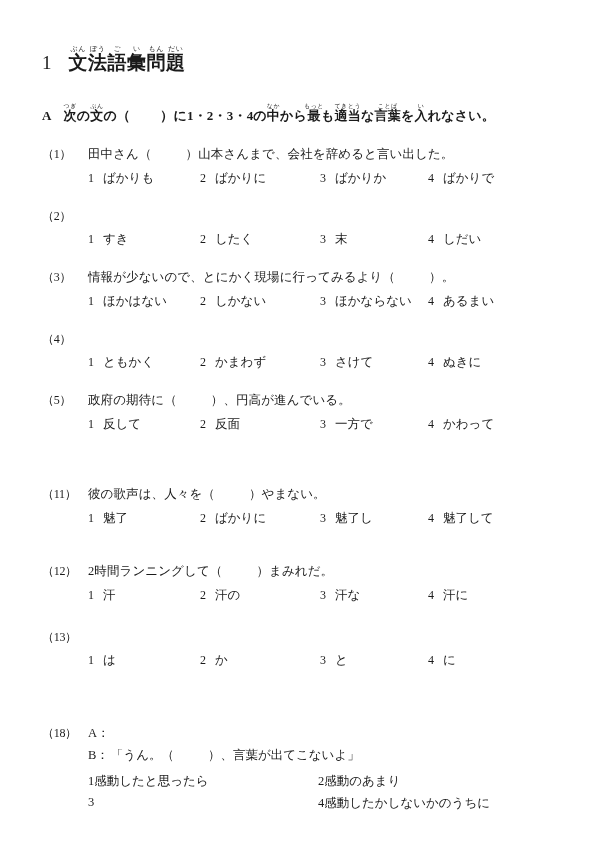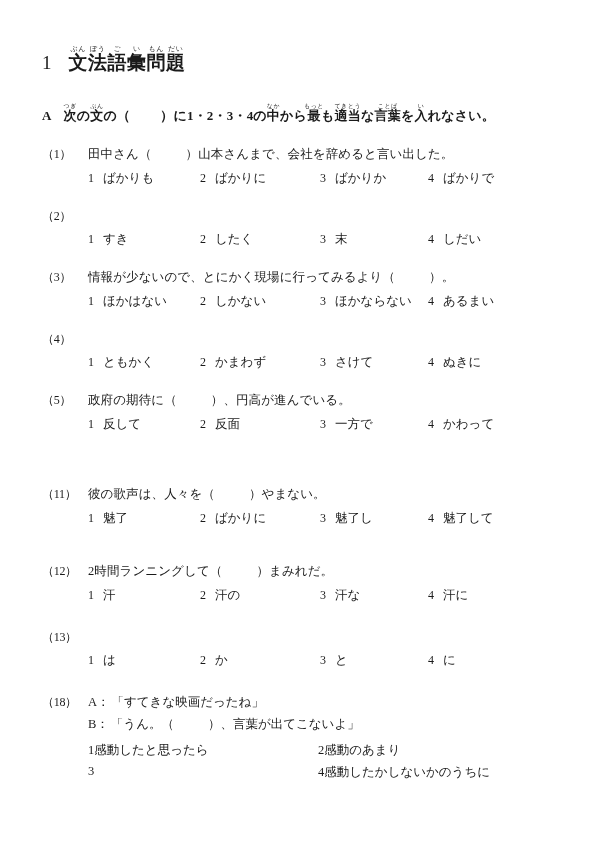--- a/index.html
+++ b/index.html
@@ -376,25 +376,24 @@
           <span class="cn">3</span>
           <span>と</span>
         </div>
       <div class="choice c-4">
           <span class="cn">4</span>
           <span>に</span>
         </div>
     </div>
   </div>
 
-  <div class="q" style="margin-top:24px;">
+  <div class="q" style="margin-top:55px;">
     <div class="dlg-line">
       <span class="q-no">（18）</span>
       <span class="dlg-label">A：</span>
-        <span>「すてきな映画だったね」</span>
     </div>
     <div class="dlg-line second">
       <span class="dlg-spacer"></span>
       <span class="dlg-label">B：</span>
         <span><span>「うん。（</span><span class="blank"></span><span>）、言葉が出てこないよ」</span></span>
     </div>
     <div class="choices-grid">
       <div class="cg-row">
         <div class="cg-cell left">
             <span class="cn">1</span>

